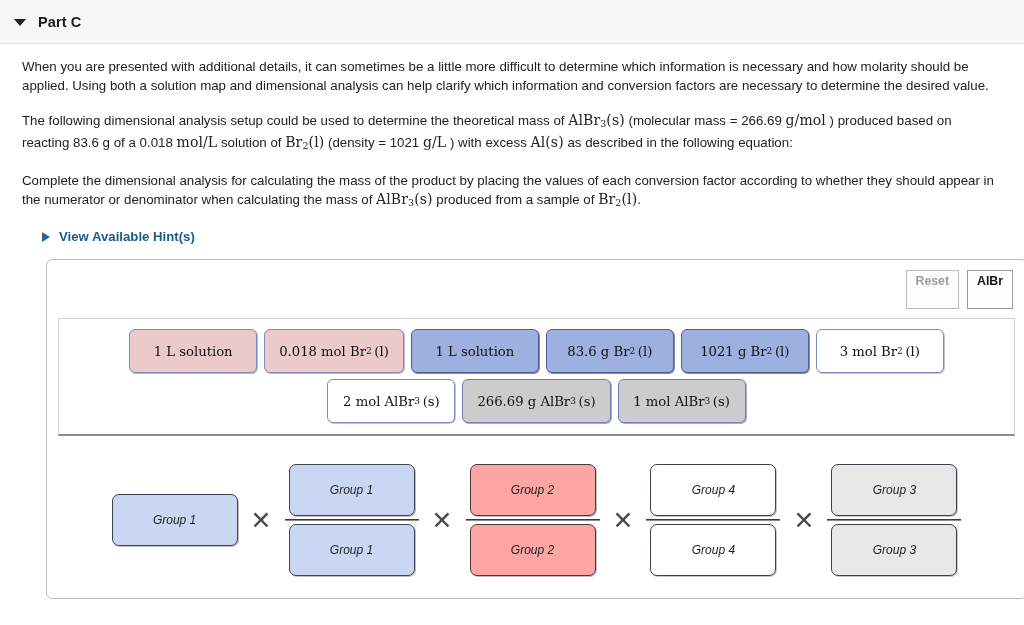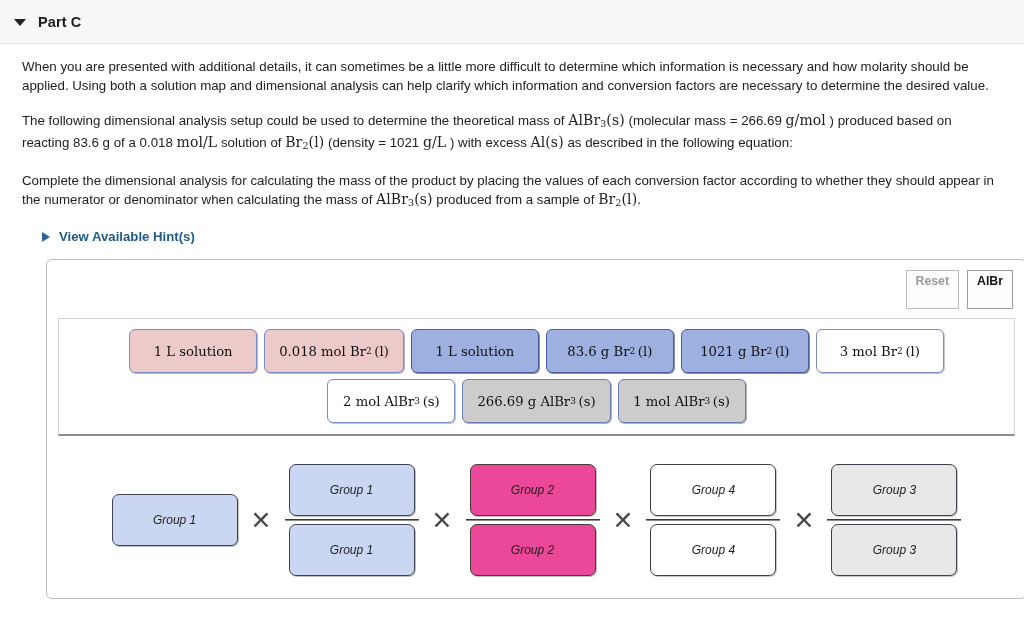--- a/index.html
+++ b/index.html
@@ -176,21 +176,21 @@
     border-radius: 7px;
     display: flex;
     align-items: center;
     justify-content: center;
     font-family: "Liberation Sans", sans-serif;
     font-style: italic;
     font-size: 12px;
     color: #1d1d1d;
   }
   .slot.s-blue  { background: #cbd7f2; border: 1.2px solid #3e4354; box-shadow: 1px 1px 0 rgba(0,0,0,.25); }
-  .slot.s-pink  { background: #ec4899; border: 1.2px solid #4a3a3a; box-shadow: 1px 1px 0 rgba(0,0,0,.25); }
+  .slot.s-pink  { background: #fca5a5; border: 1.2px solid #4a3a3a; box-shadow: 1px 1px 0 rgba(0,0,0,.25); }
   .slot.s-white { background: #ffffff; border: 1.2px solid #3e3e4a; box-shadow: 1px 1px 0 rgba(0,0,0,.22); }
   .slot.s-gray  { background: #e8e8e8; border: 1.2px solid #3e3e48; box-shadow: 1px 1px 0 rgba(0,0,0,.22); }
 
   .fraction {
     display: flex;
     flex-direction: column;
     align-items: center;
   }
   .frac-bar {
     width: 134px;

